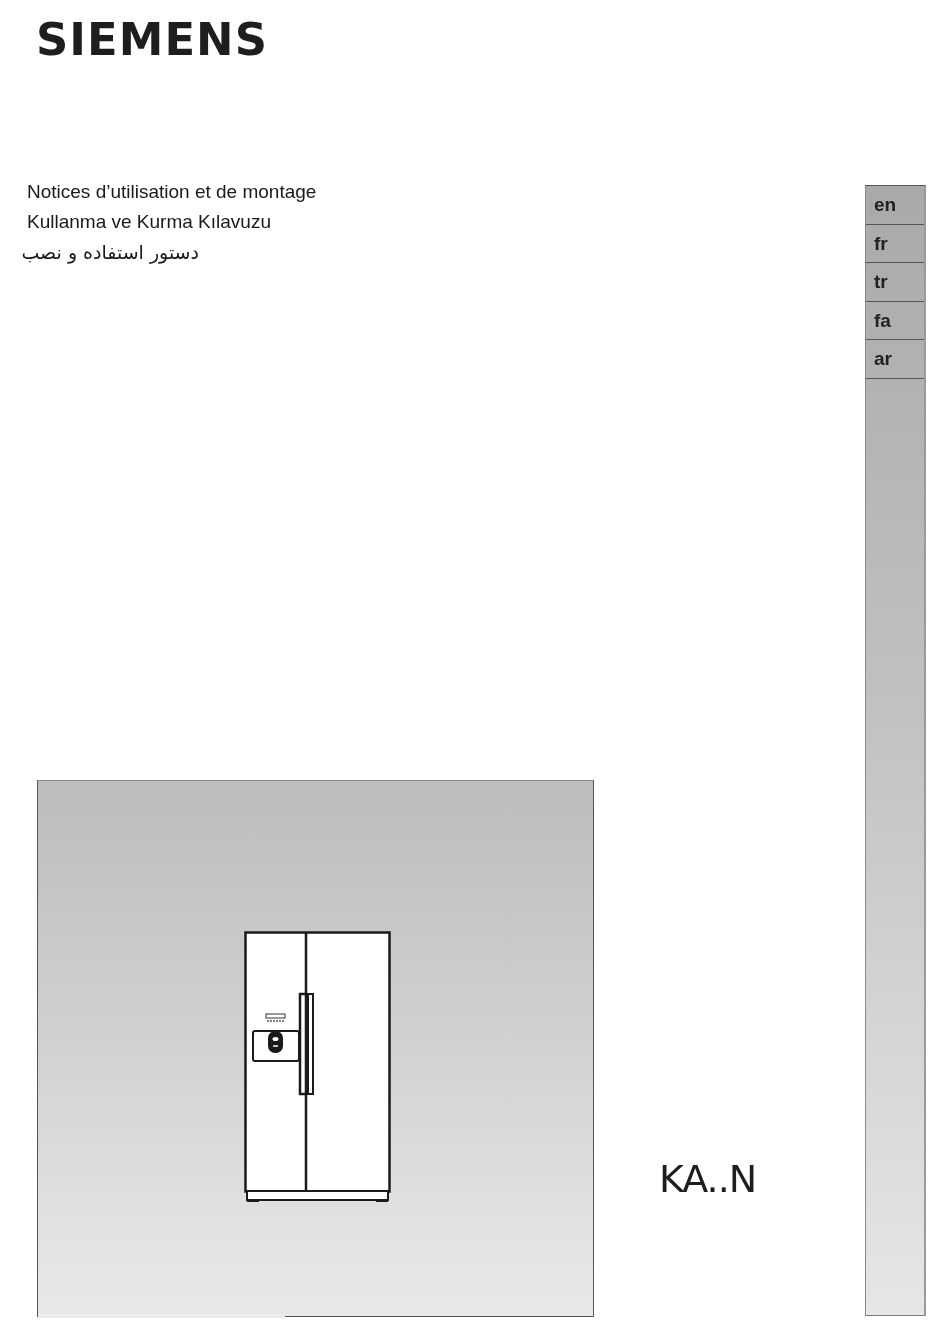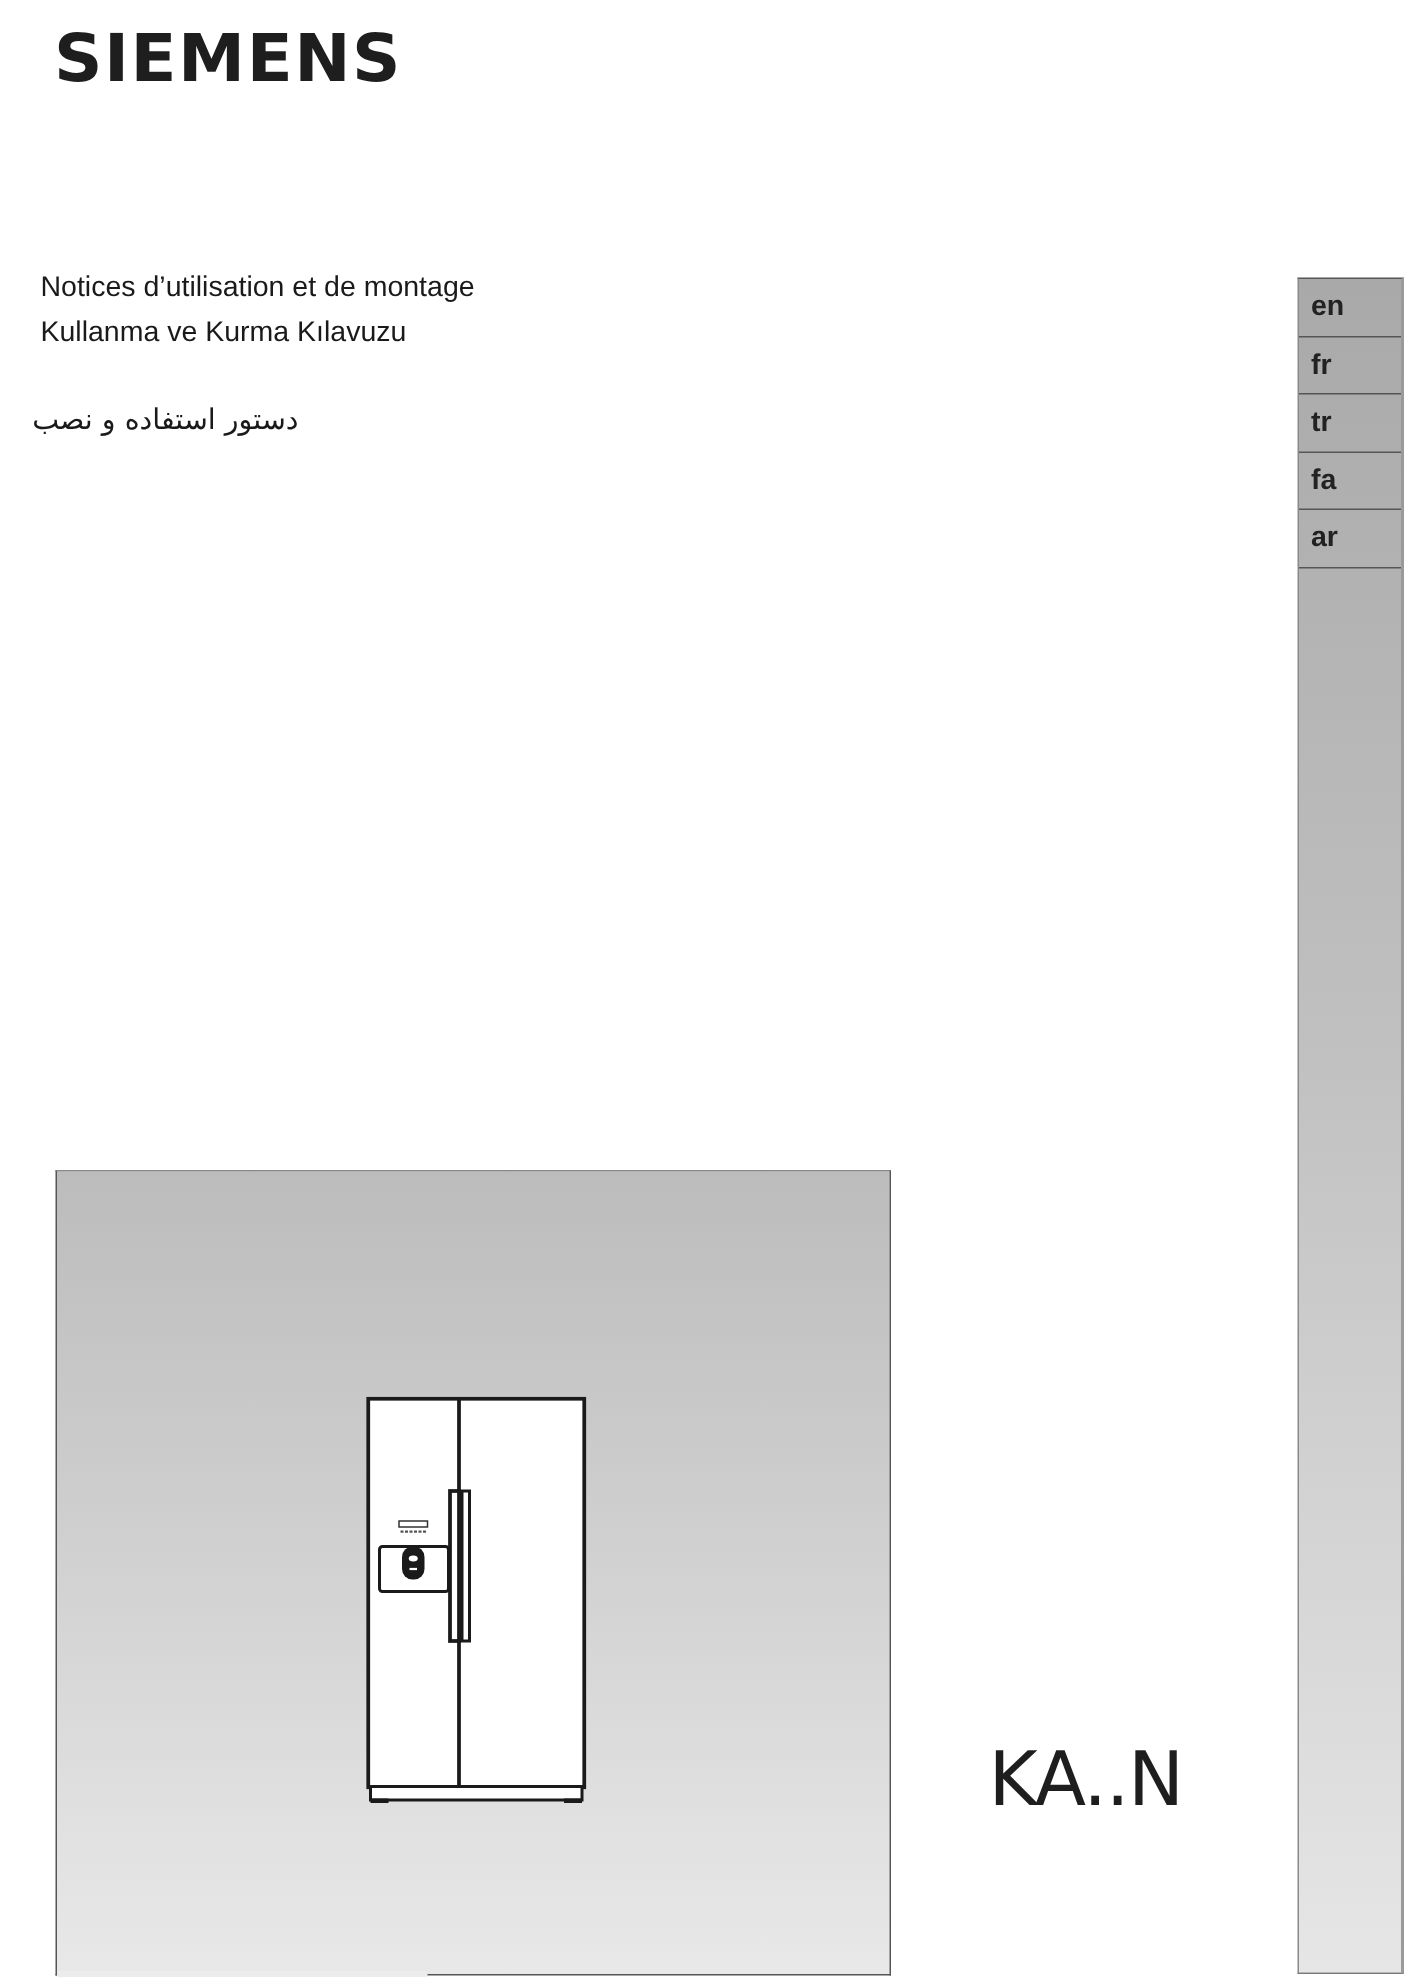--- a/index.html
+++ b/index.html
@@ -8,23 +8,23 @@
     font-family: "Liberation Sans", sans-serif; color: #1a1a1a;
   }
   .logo {
     position: absolute; left: 36px; top: 14px;
     font-family: "DejaVu Sans", sans-serif; font-weight: bold; font-size: 44px;
     letter-spacing: 1px; color: #1e1e1e; transform: scaleX(1.02); transform-origin: left;
   }
   .titles { position: absolute; left: 27px; top: 177px; }
   .titles div { font-size: 19px; line-height: 30px; white-space: nowrap; }
   .titles .bold { font-weight: normal; }
-  .titles .rtl { direction: rtl; text-align: right; font-family: "DejaVu Sans", sans-serif; font-size: 19px; width: 236px; margin-top: 28px; }
+  .titles .rtl { direction: rtl; text-align: right; font-family: "DejaVu Sans", sans-serif; font-size: 19px; width: 236px; }
   .lang-tabs {
-    position: absolute; left: 865px; top: 185px; width: 71px; height: 1131px;
+    position: absolute; left: 865px; top: 185px; width: 61px; height: 1131px;
     background: linear-gradient(to bottom, #a9a9a9 0%, #c0c0c0 45%, #d8d8d8 80%, #e6e6e6 100%);
     border-left: 1px solid #8a8a8a; border-right: 2px solid #9a9a9a; border-bottom: 1px solid #7a7a7a;
     border-top: 1px solid #555;
     box-sizing: border-box;
   }
   .lang-tab {
     height: 38.5px; border-bottom: 1px solid #555; box-sizing: border-box;
     font-weight: bold; font-size: 19px; padding-left: 8px; line-height: 38px; color: #222;
     cursor: pointer;
   }
@@ -32,21 +32,21 @@
     position: absolute; left: 37px; top: 780px; width: 557px; height: 537px;
     background: linear-gradient(to bottom, #bcbcbc 0%, #cdcdcd 40%, #e0e0e0 80%, #e8e8e8 100%);
     border: 1px solid #555; border-top-color: #888; box-sizing: border-box;
   }
   .hero-notch {
     position: absolute; left: 0; bottom: -2px; width: 247px; height: 4px; background: #ececec;
   }
   .fridge { position: absolute; left: 206px; top: 150px; }
   .model {
     position: absolute; left: 659px; top: 1157px; font-family: "DejaVu Sans", sans-serif;
-    font-size: 50px; color: #1e1e1e; letter-spacing: -1px;
+    font-size: 38px; color: #1e1e1e; letter-spacing: -1px;
   }
 </style>
 </head>
 <body>
 
 <div class="logo">SIEMENS</div>
 
 <div class="titles">
   <div>Notices d’utilisation et de montage</div>
   <div class="bold">Kullanma ve Kurma Kılavuzu</div>

